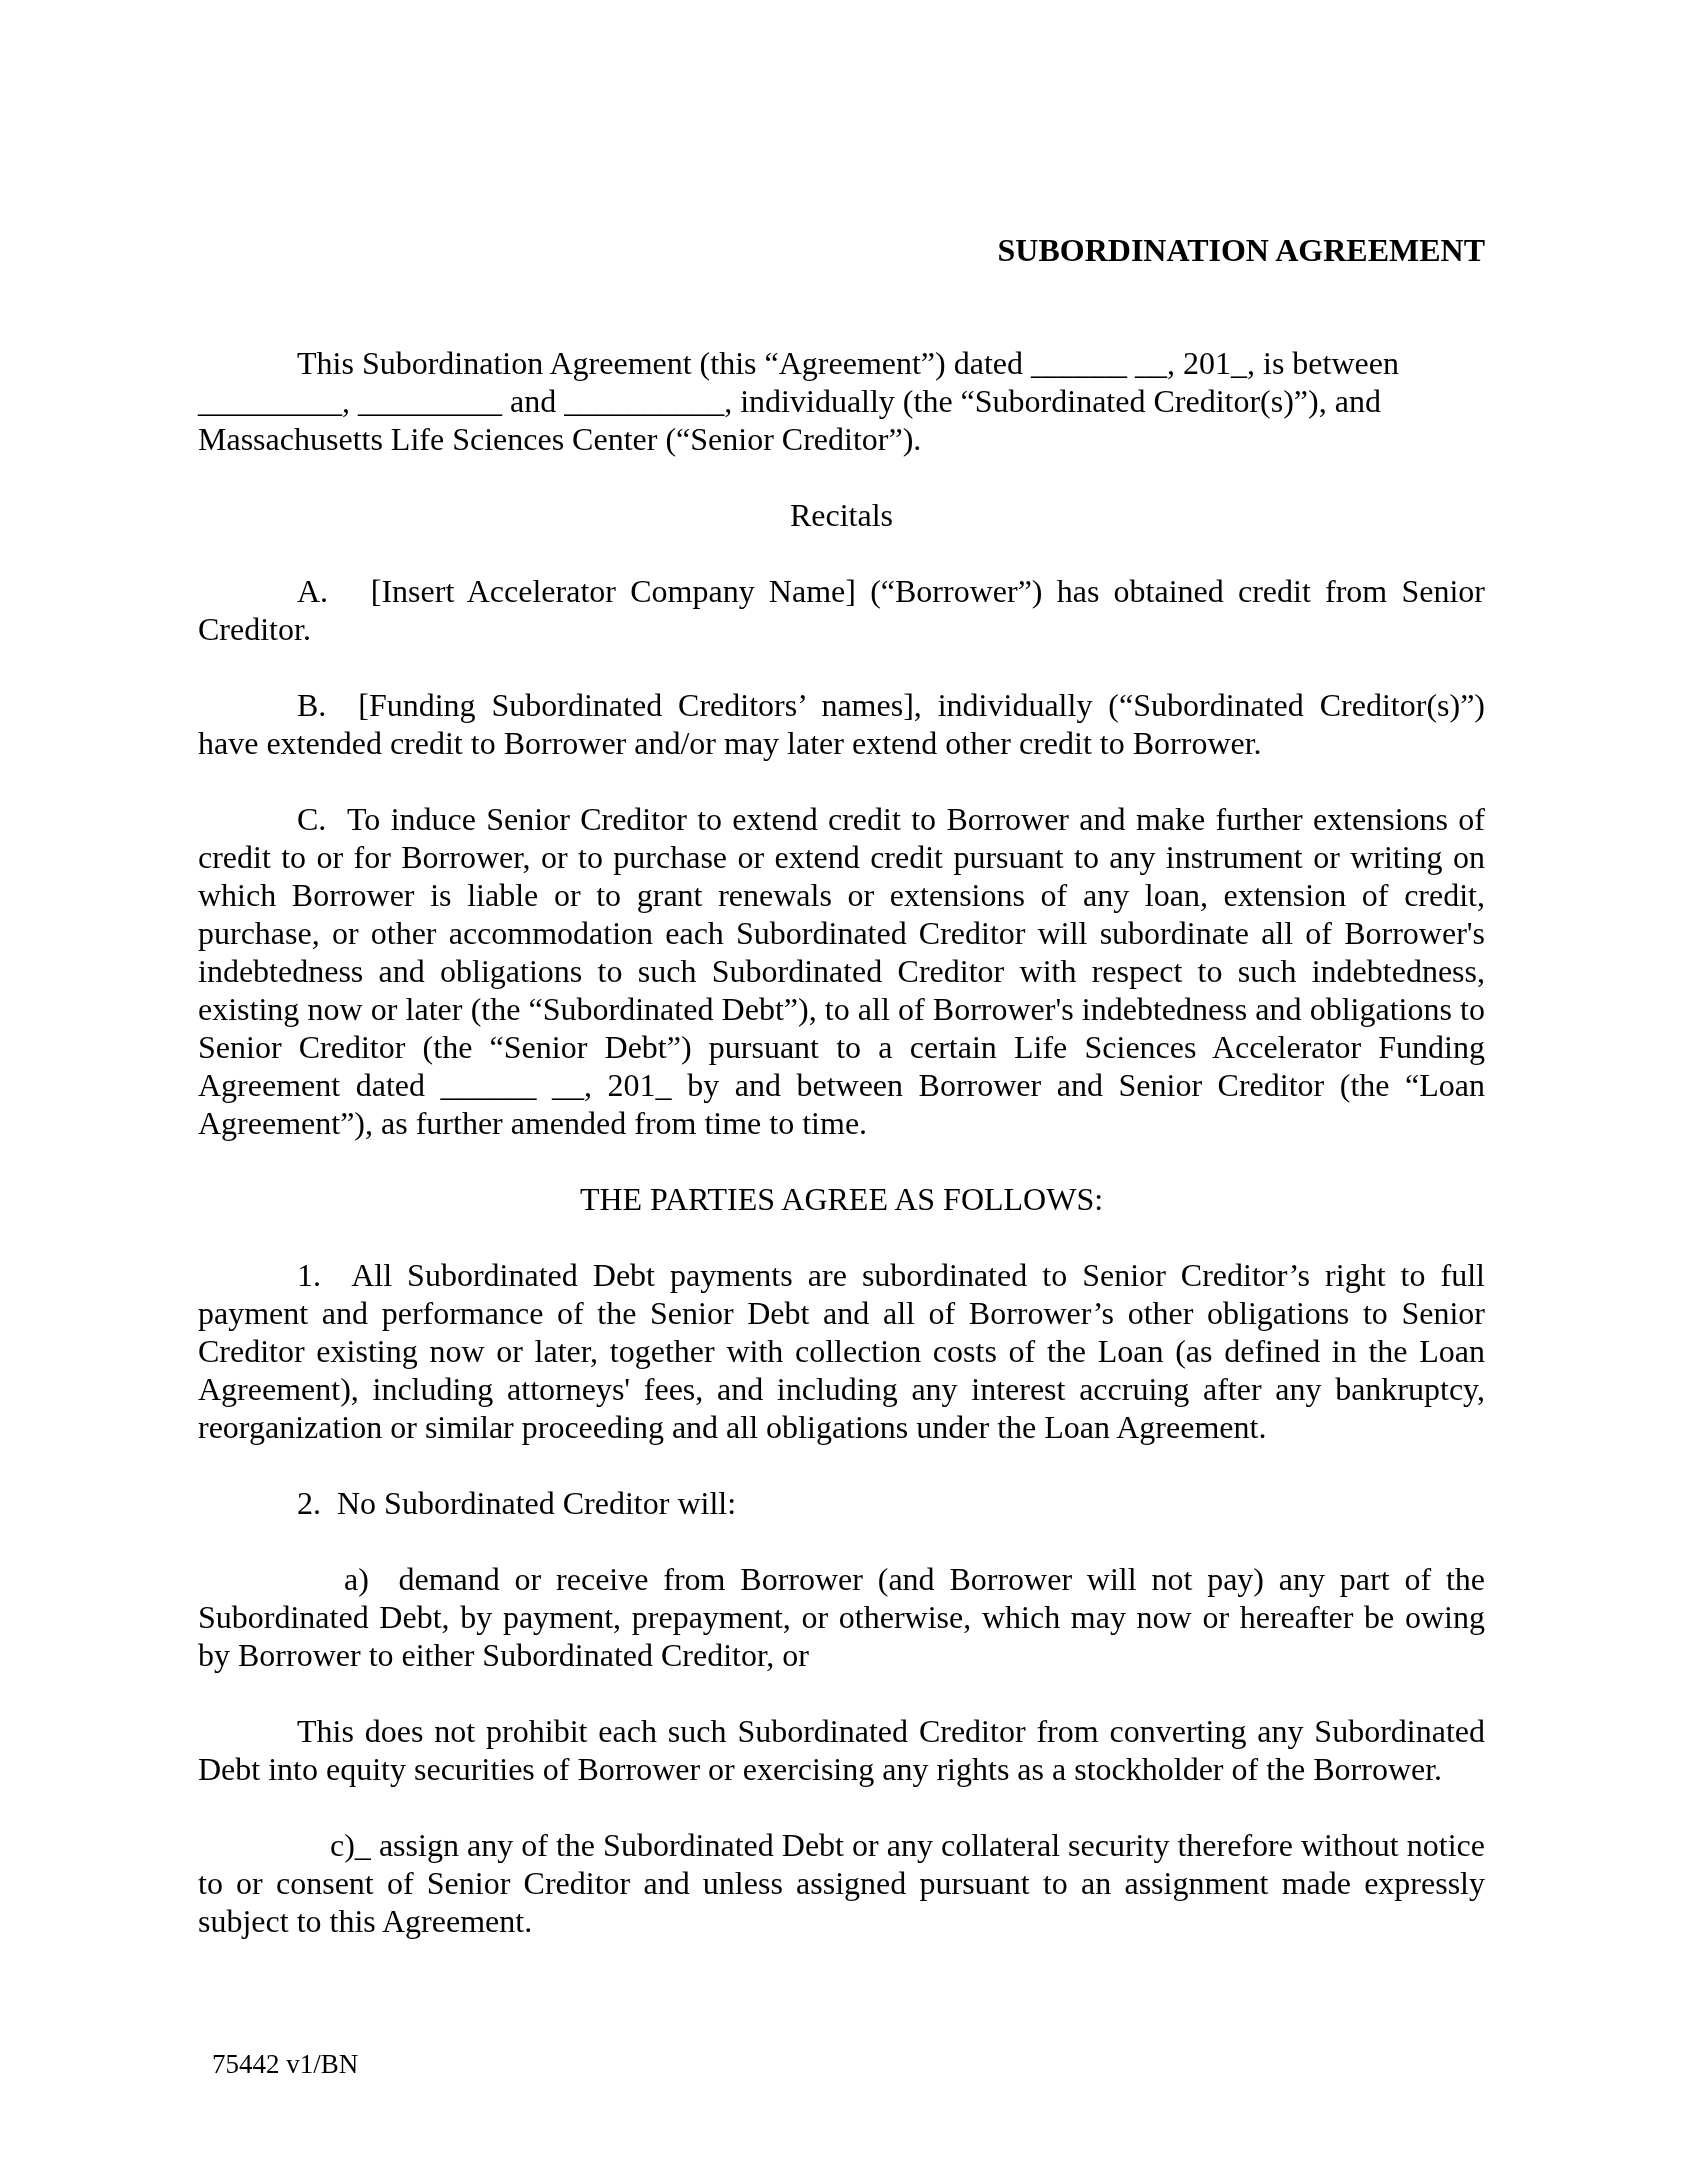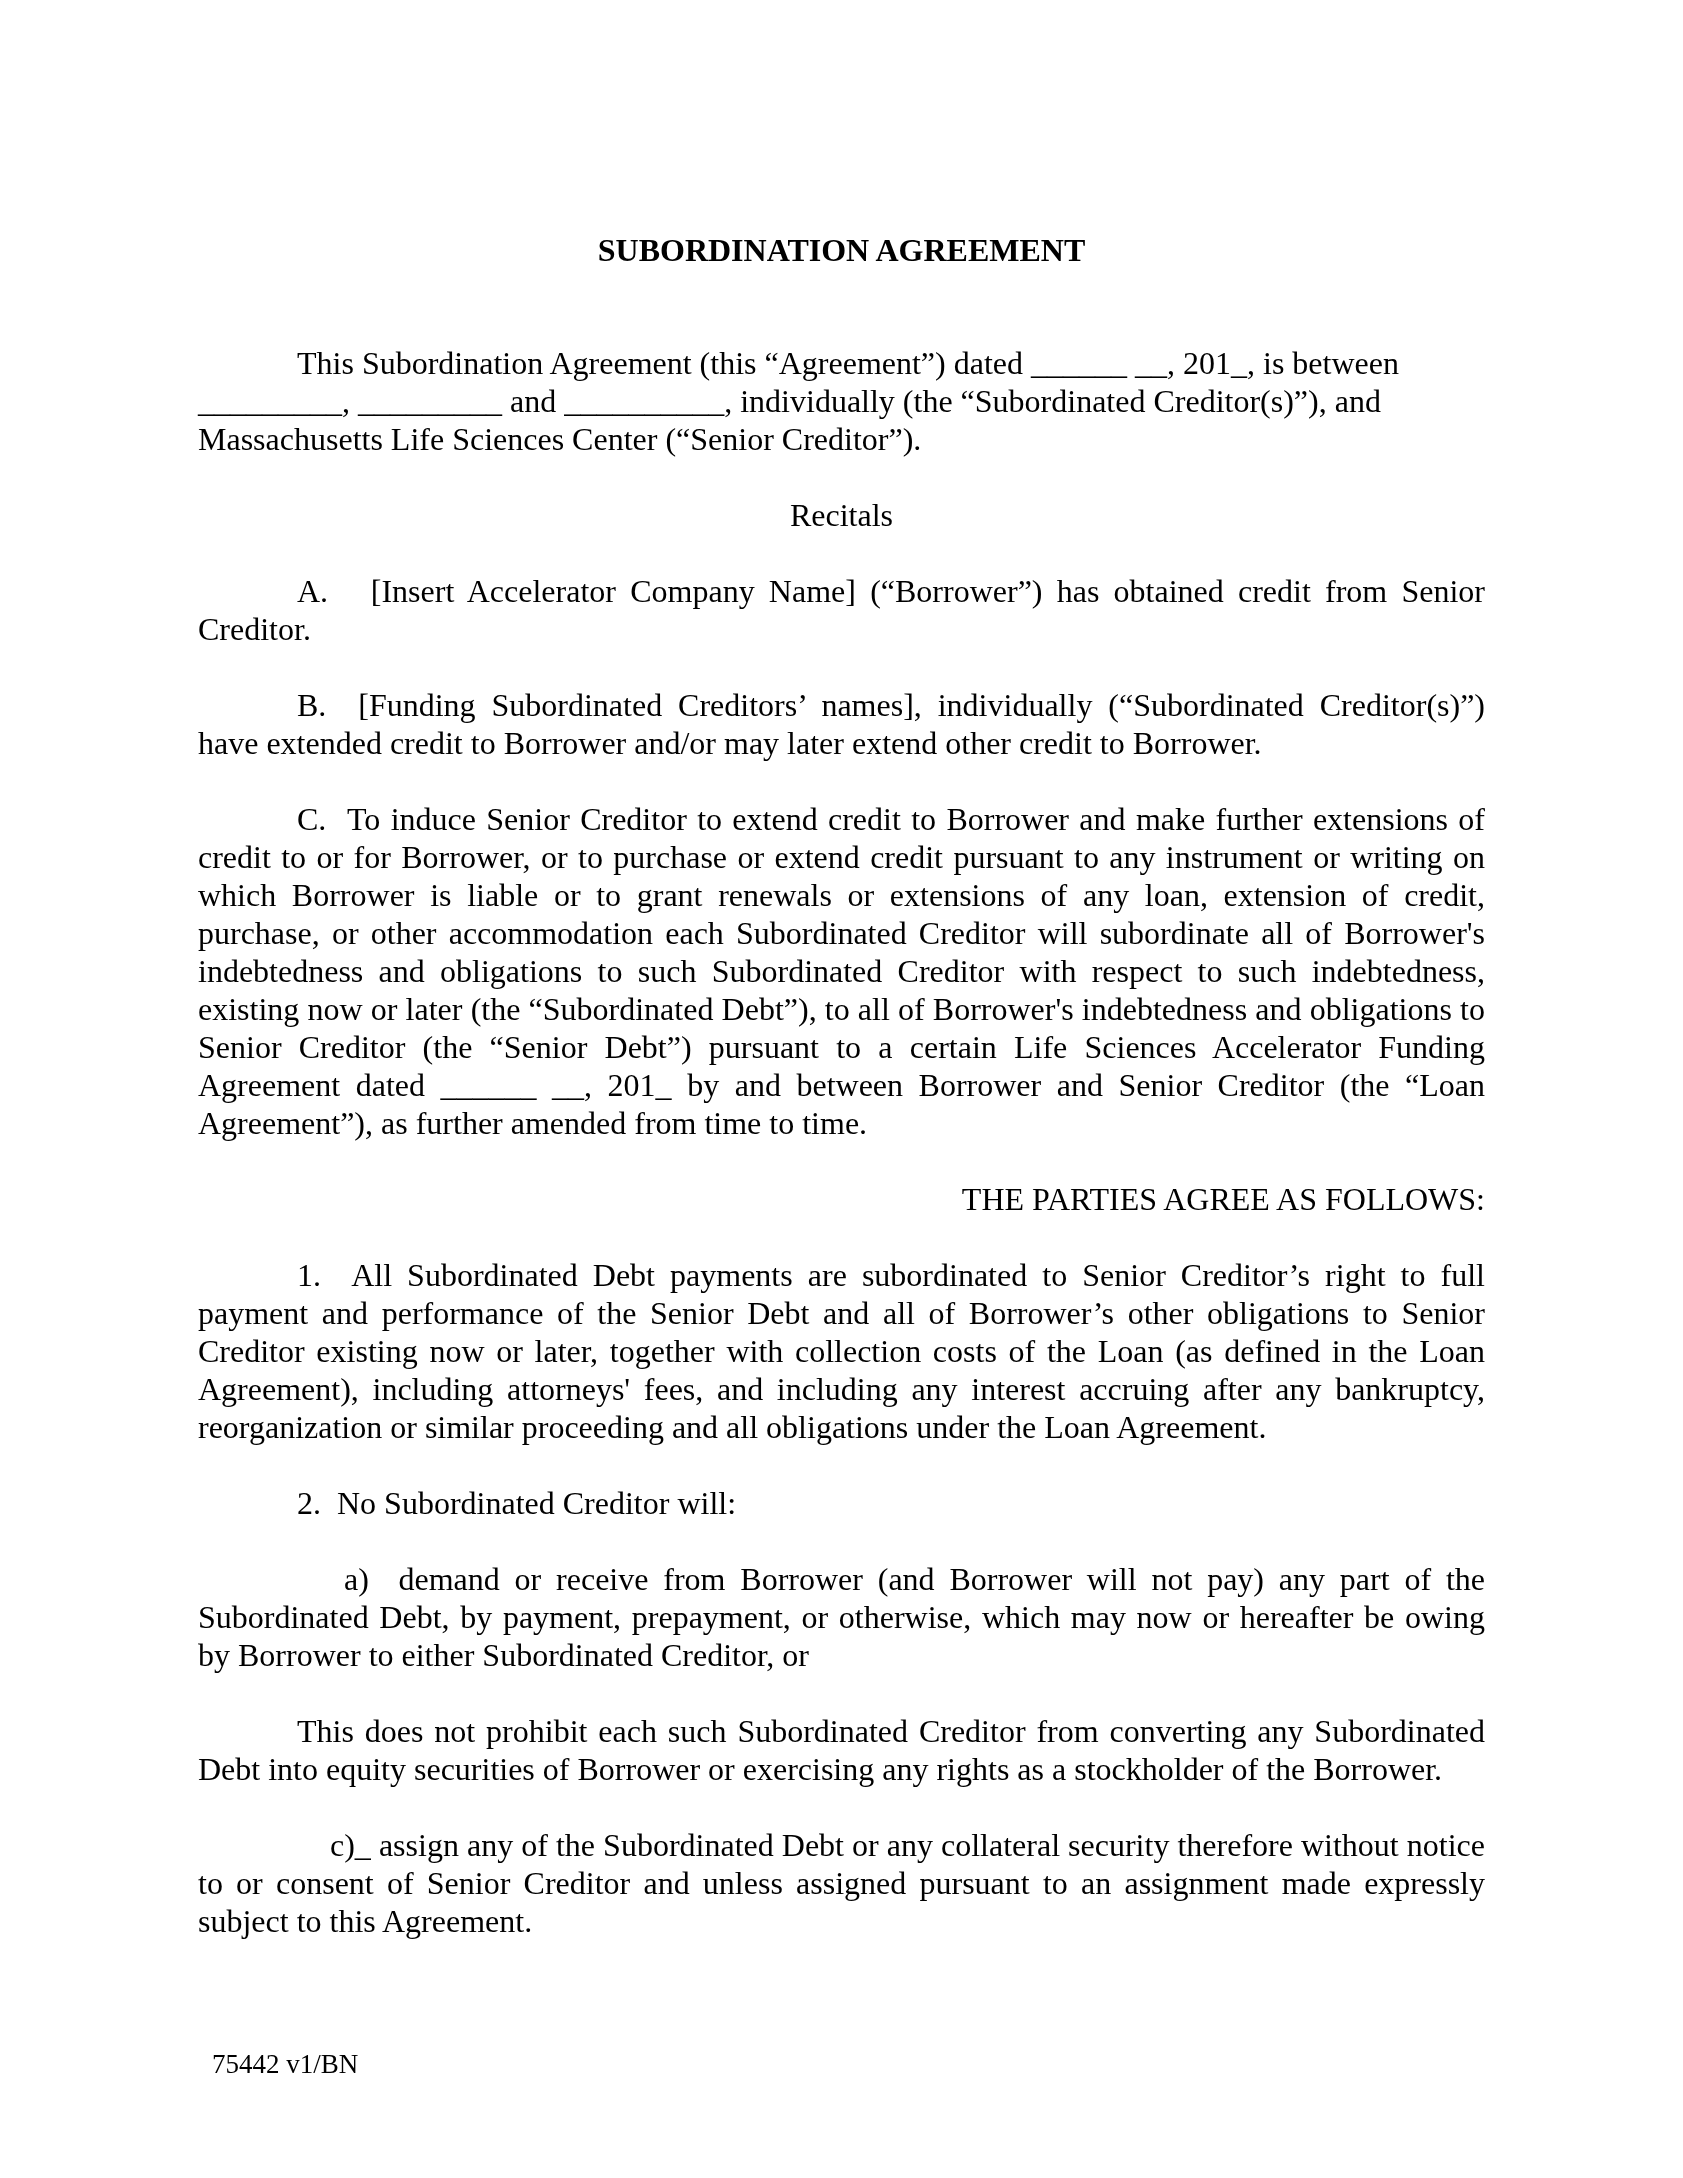--- a/index.html
+++ b/index.html
@@ -14,32 +14,32 @@
     color: #000000;
     overflow: hidden;
   }
   .content {
     position: absolute;
     left: 198px;
     top: 231px;
     width: 1287px;
   }
   .doc-title {
-    text-align: center;
+    text-align: right;
     font-weight: bold;
     margin: 0 0 75px 0;
     font-size: 32px;
   }
   p.para { margin: 0 0 38px 0; }
   .body-left    { text-align: left;    text-indent: 99px; }
   .body-justify { text-align: justify; text-indent: 99px; }
   .sub-justify  { text-align: justify; text-indent: 146px; }
   .sub-justify-c{ text-align: justify; text-indent: 132px; margin-left: 14px; }
   .heading-center { text-align: center; font-weight: bold; }
-  .heading-left   { text-align: right;   font-weight: bold; }
+  .heading-left   { text-align: center;   font-weight: bold; }
   .bold { font-weight: normal; }
   .page-footer {
     position: absolute;
     left: 212px;
     top: 2049px;
     font-size: 27px;
     line-height: 31px;
   }
 </style>
 </head>

